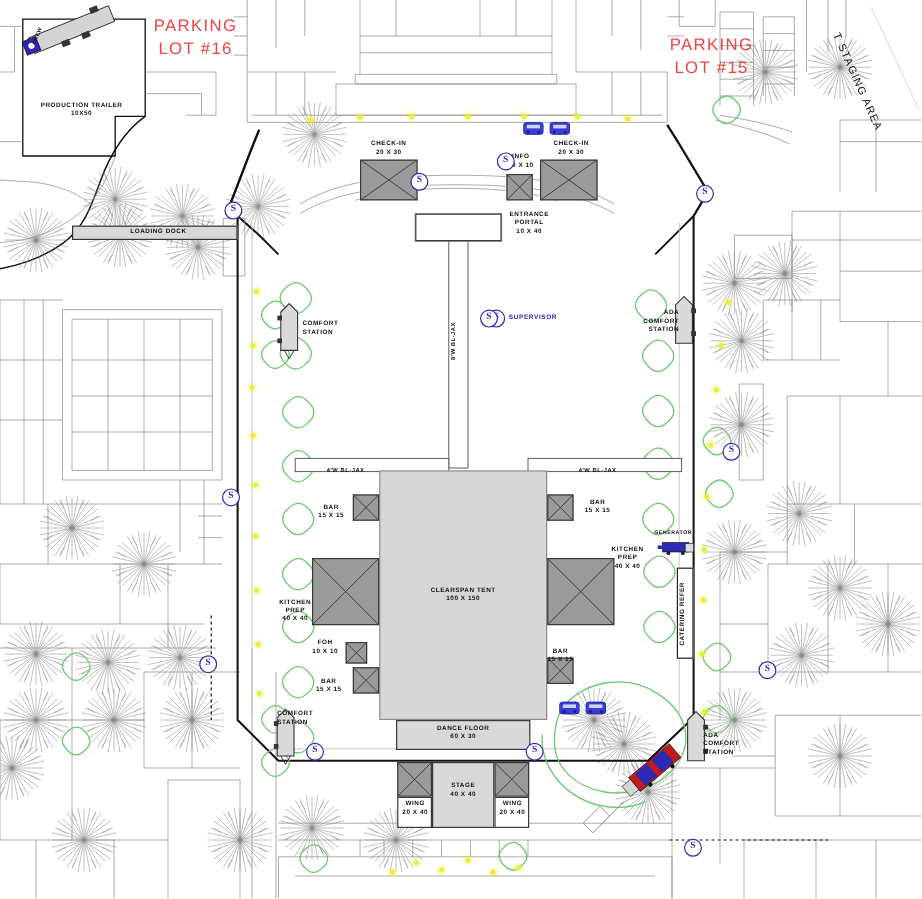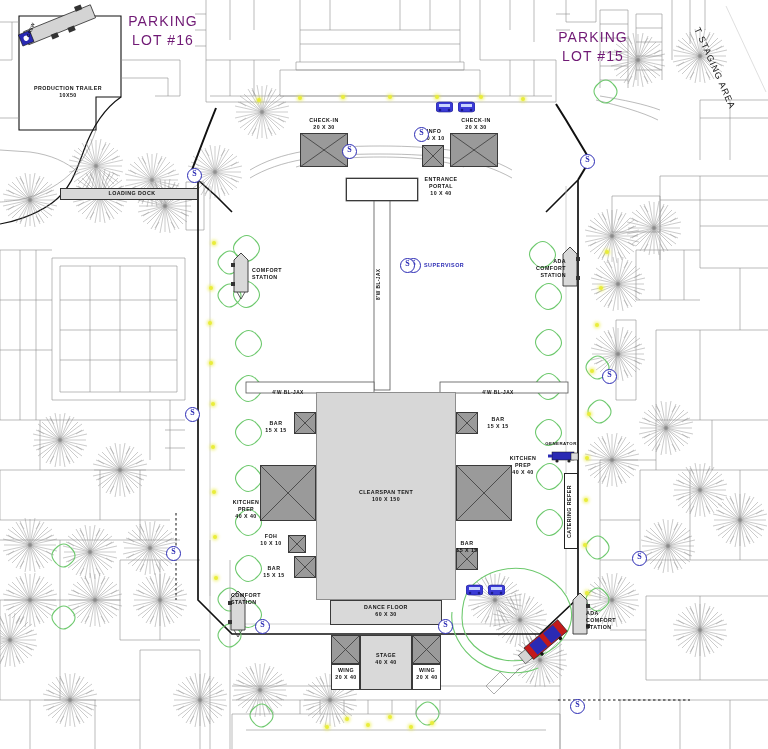--- a/index.html
+++ b/index.html
@@ -2,21 +2,21 @@
 <html><head>
 <meta charset="utf-8">
 <style>
   html,body{margin:0;padding:0;background:#fff;}
   body{font-family:"Liberation Sans", sans-serif;}
   #plan{position:relative;width:768px;height:749px;background:#ffffff;overflow:hidden;}
   #plan svg{position:absolute;left:0;top:0;}
   .lbl{position:absolute;font-family:"Liberation Sans",sans-serif;font-size:5.3px;
        font-weight:700;color:#111;letter-spacing:.45px;text-align:center;
        line-height:1.35;white-space:pre-line;}
-  .lbl.big{font-size:14px;letter-spacing:1.1px;font-weight:400;color:#701a75;}
+  .lbl.big{font-size:14px;letter-spacing:1.1px;font-weight:400;color:#ef4444;}
   .lbl.vert{writing-mode:vertical-rl;transform:rotate(180deg);white-space:nowrap;}
   .sbadge{position:absolute;width:13px;height:13px;border-radius:50%;
           border:1.6px solid #2a2ab4;color:#2a2ab4;background:#fff;
           font-size:8px;font-weight:700;line-height:10px;text-align:center;
           font-family:"Liberation Serif",serif;}
   .sup{position:absolute;font-size:5.4px;font-weight:700;color:#2a2ab4;letter-spacing:.5px;}
   .rest{position:absolute;width:17px;height:13px;}
   .dot{position:absolute;width:4px;height:4px;border-radius:50%;background:#e9ed3a;
        box-shadow:0 0 3px 1.5px rgba(233,237,58,.55);}
   .struct{position:absolute;background:#9a9a9a;border:1px solid #3a3a3a;box-sizing:border-box;}

